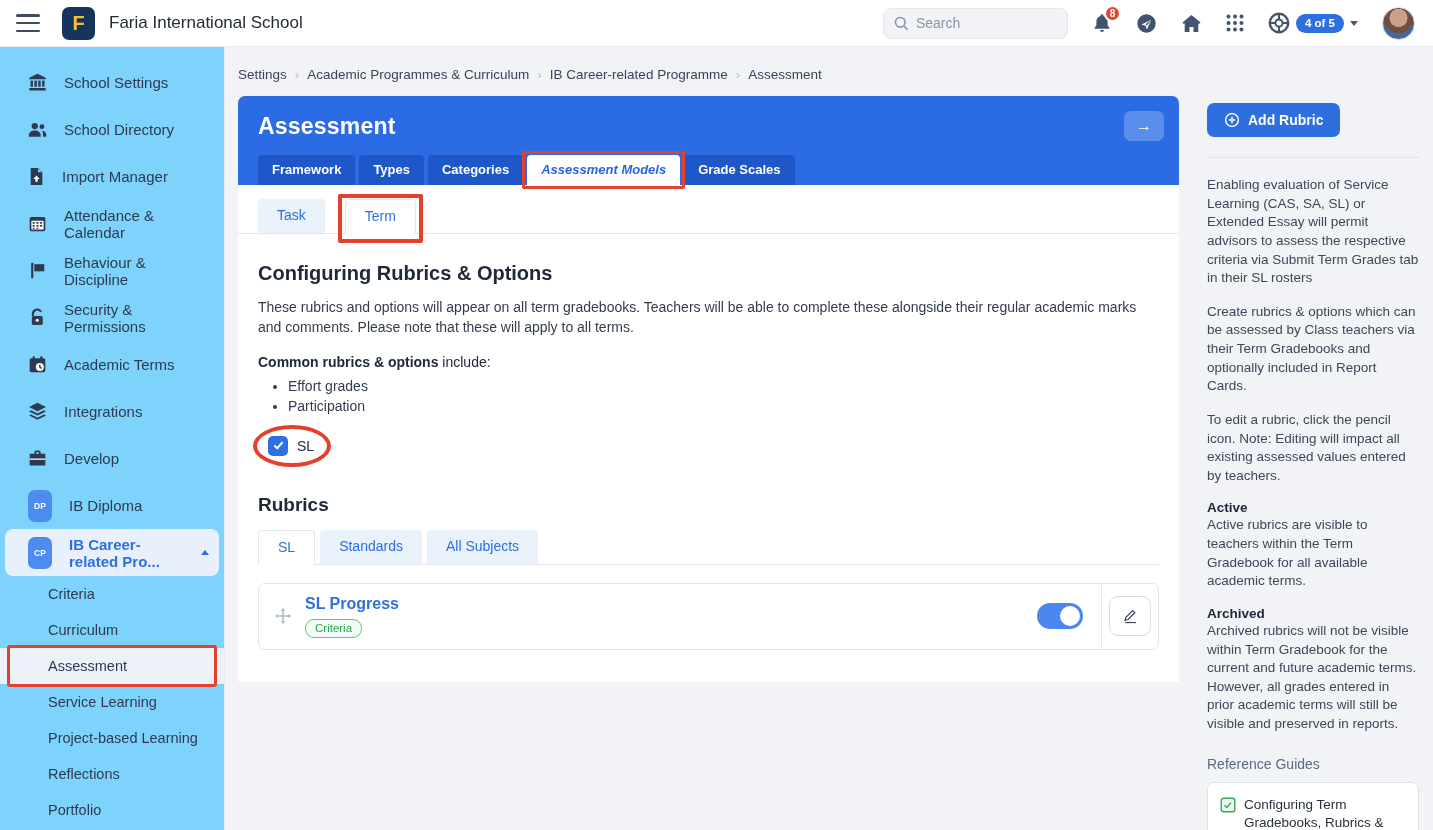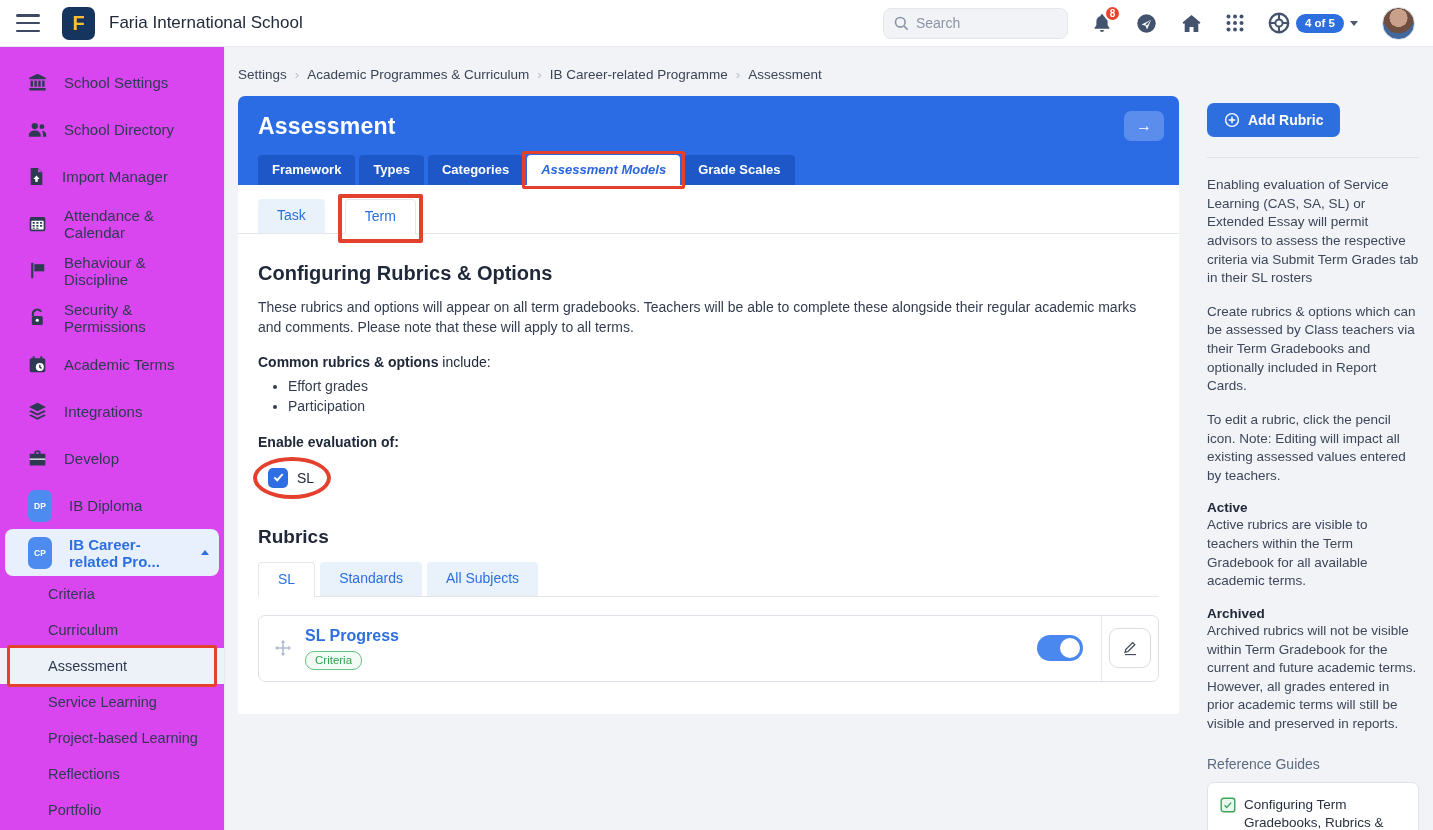--- a/index.html
+++ b/index.html
@@ -32,21 +32,21 @@
   .caret-down { width:0; height:0; border-left:4.5px solid transparent;
     border-right:4.5px solid transparent; border-top:5px solid #4a5a70; }
   .avatar { width:33px; height:33px; border-radius:50%;
     background:radial-gradient(circle at 50% 32%, #c9a18a 0 34%, #6e4f41 35% 58%, #41699e 59% 100%);
     border:1px solid #d8dde3; }
 
   
   .layout { display:flex; height:783px; }
 
   
-  .sidebar { width:225px; background:#d946ef; border-right:1px solid #e6e9ed;
+  .sidebar { width:225px; background:#7dd3fc; border-right:1px solid #e6e9ed;
     padding-top:12px; flex-shrink:0; }
   .side-item { height:47px; display:flex; align-items:center; gap:17px;
     padding:0 10px 0 28px; font-size:15px; color:#2e3a52; cursor:pointer; }
   .side-item svg { flex-shrink:0; }
   .side-item.active { background:#e7f0fc; color:#2e6fe0; font-weight:bold;
     border-radius:8px; margin:0 5px; padding-left:23px; }
   .prog-icon { width:24px; height:32px; border-radius:7px; background:#4d8bf0; color:#fff;
     font-size:8.5px; font-weight:bold; display:flex; align-items:center; justify-content:center;
     flex-shrink:0; }
   .caret-up { width:0; height:0; border-left:4.5px solid transparent;
@@ -363,21 +363,20 @@
         <p class="intro" data-interactable="false">These rubrics and options will appear on all term gradebooks. Teachers will be able to complete these alongside their regular academic marks and comments. Please note that these will apply to all terms.</p>
 
         <div class="common-line" data-interactable="false">
           <b>Common rubrics &amp; options</b><span> include:</span>
         </div>
         <ul class="bullets" data-interactable="false">
           <li data-interactable="false">Effort grades</li>
           <li data-interactable="false">Participation</li>
         </ul>
 
-        <div class="enable-label" data-interactable="false">Enable evaluation of:</div>
         <div class="check-row" data-interactable="false">
           <span class="checkbox" data-interactable="true">
               <span class="checkmark" data-interactable="false"></span>
             </span>
           <span class="check-label" data-interactable="false">SL</span>
           <span class="red-ellipse" data-interactable="false"></span>
         </div>
 
         <div class="rubrics-title" data-interactable="false">Rubrics</div>
         <div class="rubric-tabs" data-interactable="false" style="padding:0;">

